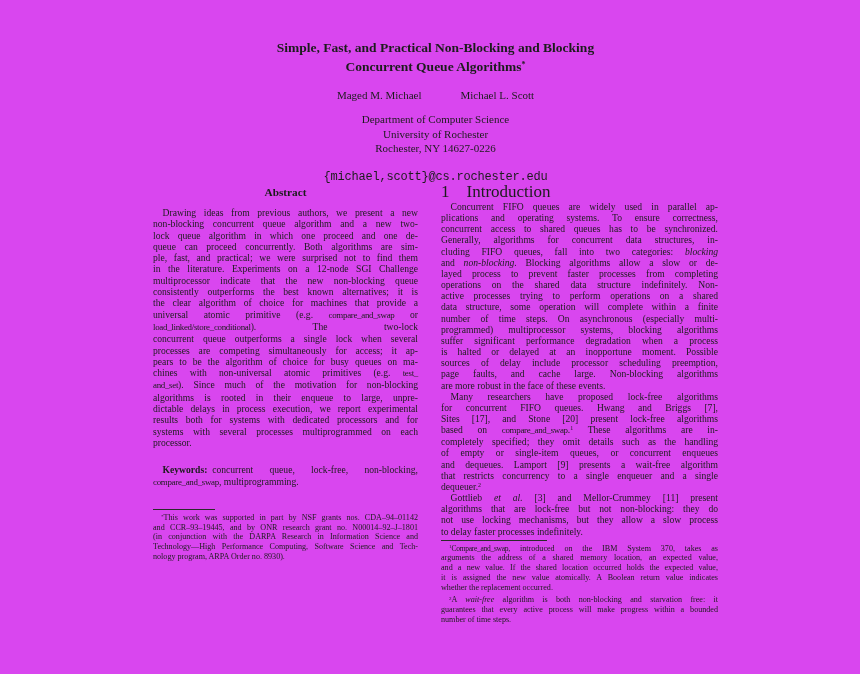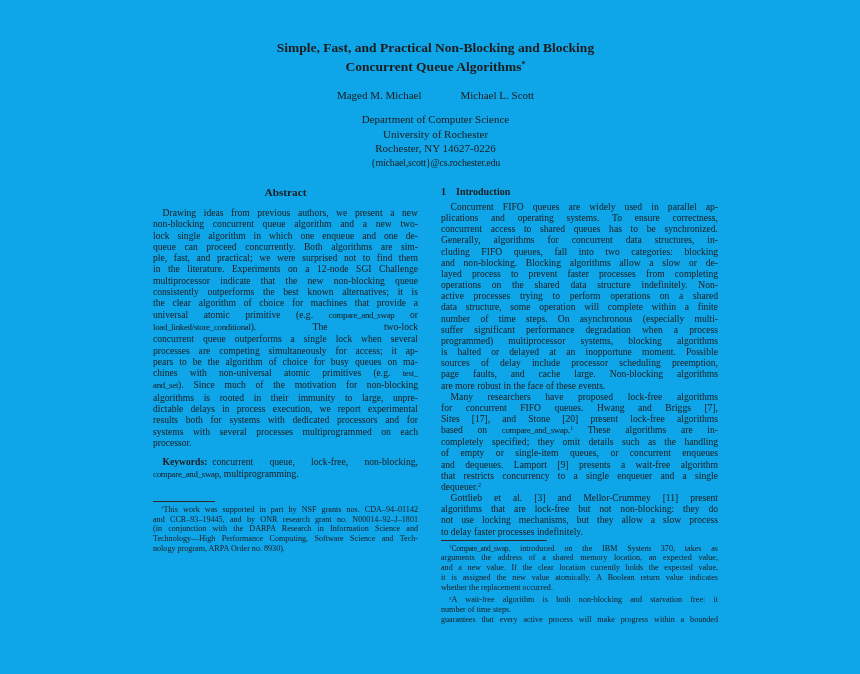--- a/index.html
+++ b/index.html
@@ -1,21 +1,21 @@
 <!DOCTYPE html>
 <html><head>
 <meta charset="utf-8">
 <style>
   html, body { margin: 0; padding: 0; }
   body { background: #f6f6f6; }
   .page {
     position: relative;
     width: 860px;
     height: 674px;
-    background: #0ea5e9;
+    background: #d946ef;
     color: #1c1c1c;
     font-family: "Liberation Serif", serif;
     overflow: hidden;
   }
   
   .header {
     position: absolute;
     left: 153px;
     top: 38px;
     width: 565px;
@@ -33,59 +33,59 @@
     display: flex;
     justify-content: center;
     gap: 39px;
   }
   .affil {
     margin-top: 11px;
     font-size: 11px;
     line-height: 14.6px;
   }
   .email {
-    font-family: Liberation Serif, serif;
-    font-size: 10px;
+    font-family: Liberation Mono, monospace;
+    font-size: 12px;
     letter-spacing: -0.2px;
-    margin-top: 0px;
+    margin-top: 14px;
   }
   
   .col { position: absolute; top: 186px; }
   .col-left  { left: 153px; width: 265px; font-size: 9.6px; line-height: 11.3px; }
   .col-right { left: 441px; width: 277px; font-size: 9.6px; line-height: 11.15px; }
   .abstract-heading {
     text-align: center;
     font-weight: bold;
     font-size: 11.3px;
     line-height: 12px;
     margin-bottom: 9px;
   }
   .section-heading {
-    font-weight: bold;
-    font-size: 10px;
+    font-weight: normal;
+    font-size: 17px;
     line-height: 12px;
     margin-bottom: 3px;
   }
   .tline { text-align: justify; text-align-last: justify; }
   .tline.last { text-align-last: left; }
-  .it { }
+  .it { font-style: italic; }
   .bf { font-weight: bold; }
   .tt {
     font-family: Liberation Serif, serif;
     font-size: 93%;
     letter-spacing: -0.3px;
   }
   sup {
     font-size: 62%;
     line-height: 0;
     vertical-align: baseline;
     position: relative;
     top: -0.45em;
   }
-  .keywords { margin-top: 8px; }
+  .keywords { margin-top: 16px; }
   .fn-rule { border-top: 1px solid #2a2a2a; height: 0; }
   .col-left  .fn-rule { width: 62px;  margin-top: 21px; }
   .col-right .fn-rule { width: 106px; margin-top: 3px; }
   .fn { font-size: 8.1px; line-height: 9.7px; margin-top: 3px; }
 </style>
 </head>
 <body>
 
 <div class="page">
 
@@ -102,35 +102,35 @@
       <div>Rochester, NY 14627-0226</div>
       <div class="email">{michael,scott}@cs.rochester.edu</div>
     </div>
   </div>
 
   <div class="col col-left">
     <div class="abstract-heading">Abstract</div>
     <div class="body-text">
         <div class="tline"><span> Drawing ideas from previous authors, we present a new</span></div>
         <div class="tline"><span>non-blocking concurrent queue algorithm and a new two-</span></div>
-        <div class="tline"><span>lock single algorithm in which one enqueue and one de-</span></div>
+        <div class="tline"><span>lock queue algorithm in which one proceed and one de-</span></div>
         <div class="tline"><span>queue can proceed concurrently. Both algorithms are sim-</span></div>
         <div class="tline"><span>ple, fast, and practical; we were surprised not to find them</span></div>
         <div class="tline"><span>in the literature. Experiments on a 12-node SGI Challenge</span></div>
         <div class="tline"><span>multiprocessor indicate that the new non-blocking queue</span></div>
         <div class="tline"><span>consistently outperforms the best known alternatives; it is</span></div>
         <div class="tline"><span>the clear algorithm of choice for machines that provide a</span></div>
         <div class="tline"><span>universal atomic primitive (e.g. </span><span class="tt">compare_and_swap</span><span> or</span></div>
         <div class="tline"><span class="tt">load_linked/store_conditional</span><span>). The two-lock</span></div>
         <div class="tline"><span>concurrent queue outperforms a single lock when several</span></div>
         <div class="tline"><span>processes are competing simultaneously for access; it ap-</span></div>
         <div class="tline"><span>pears to be the algorithm of choice for busy queues on ma-</span></div>
         <div class="tline"><span>chines with non-universal atomic primitives (e.g. </span><span class="tt">test_</span></div>
         <div class="tline"><span class="tt">and_set</span><span>). Since much of the motivation for non-blocking</span></div>
-        <div class="tline"><span>algorithms is rooted in their immunity to large, unpre-</span></div>
+        <div class="tline"><span>algorithms is rooted in their enqueue to large, unpre-</span></div>
         <div class="tline"><span>dictable delays in process execution, we report experimental</span></div>
         <div class="tline"><span>results both for systems with dedicated processors and for</span></div>
         <div class="tline"><span>systems with several processes multiprogrammed on each</span></div>
         <div class="tline last"><span>processor.</span></div>
       </div>
     <div class="body-text keywords">
         <div class="tline"><span> </span><span class="bf">Keywords:</span><span> concurrent queue, lock-free, non-blocking,</span></div>
         <div class="tline last"><span class="tt">compare_and_swap</span><span>, multiprogramming.</span></div>
       </div>
     <div class="fn-rule"></div>
@@ -150,22 +150,22 @@
         <div class="tline"><span>plications and operating systems. To ensure correctness,</span></div>
         <div class="tline"><span>concurrent access to shared queues has to be synchronized.</span></div>
         <div class="tline"><span>Generally, algorithms for concurrent data structures, in-</span></div>
         <div class="tline"><span>cluding FIFO queues, fall into two categories: </span><span class="it">blocking</span></div>
         <div class="tline"><span>and </span><span class="it">non-blocking</span><span>. Blocking algorithms allow a slow or de-</span></div>
         <div class="tline"><span>layed process to prevent faster processes from completing</span></div>
         <div class="tline"><span>operations on the shared data structure indefinitely. Non-</span></div>
         <div class="tline"><span>active processes trying to perform operations on a shared</span></div>
         <div class="tline"><span>data structure, some operation will complete within a finite</span></div>
         <div class="tline"><span>number of time steps. On asynchronous (especially multi-</span></div>
+        <div class="tline"><span>programmed) multiprocessor systems, blocking algorithms</span></div>
         <div class="tline"><span>suffer significant performance degradation when a process</span></div>
-        <div class="tline"><span>programmed) multiprocessor systems, blocking algorithms</span></div>
         <div class="tline"><span>is halted or delayed at an inopportune moment. Possible</span></div>
         <div class="tline"><span>sources of delay include processor scheduling preemption,</span></div>
         <div class="tline"><span>page faults, and cache large. Non-blocking algorithms</span></div>
         <div class="tline last"><span>are more robust in the face of these events.</span></div>
       </div>
     <div class="body-text">
         <div class="tline"><span> Many researchers have proposed lock-free algorithms</span></div>
         <div class="tline"><span>for concurrent FIFO queues. Hwang and Briggs [7],</span></div>
         <div class="tline"><span>Sites [17], and Stone [20] present lock-free algorithms</span></div>
         <div class="tline"><span>based on </span><span class="tt">compare_and_swap</span><span>.</span><sup>1</sup><span> These algorithms are in-</span></div>
@@ -178,24 +178,24 @@
     <div class="body-text">
         <div class="tline"><span> Gottlieb </span><span class="it">et al.</span><span> [3] and Mellor-Crummey [11] present</span></div>
         <div class="tline"><span>algorithms that are lock-free but not non-blocking: they do</span></div>
         <div class="tline"><span>not use locking mechanisms, but they allow a slow process</span></div>
         <div class="tline last"><span>to delay faster processes indefinitely.</span></div>
       </div>
     <div class="fn-rule"></div>
     <div class="fn">
         <div class="tline"><span> </span><sup>1</sup><span class="tt">Compare_and_swap</span><span>, introduced on the IBM System 370, takes as</span></div>
         <div class="tline"><span>arguments the address of a shared memory location, an expected value,</span></div>
-        <div class="tline"><span>and a new value. If the clear location currently holds the expected value,</span></div>
+        <div class="tline"><span>and a new value. If the shared location occurred holds the expected value,</span></div>
         <div class="tline"><span>it is assigned the new value atomically. A Boolean return value indicates</span></div>
         <div class="tline last"><span>whether the replacement occurred.</span></div>
       </div>
     <div class="fn">
         <div class="tline"><span> </span><sup>2</sup><span>A </span><span class="it">wait-free</span><span> algorithm is both non-blocking and starvation free: it</span></div>
+        <div class="tline"><span>guarantees that every active process will make progress within a bounded</span></div>
         <div class="tline last"><span>number of time steps.</span></div>
-        <div class="tline"><span>guarantees that every active process will make progress within a bounded</span></div>
       </div>
   </div>
 
 </div>
 
 </body></html>

